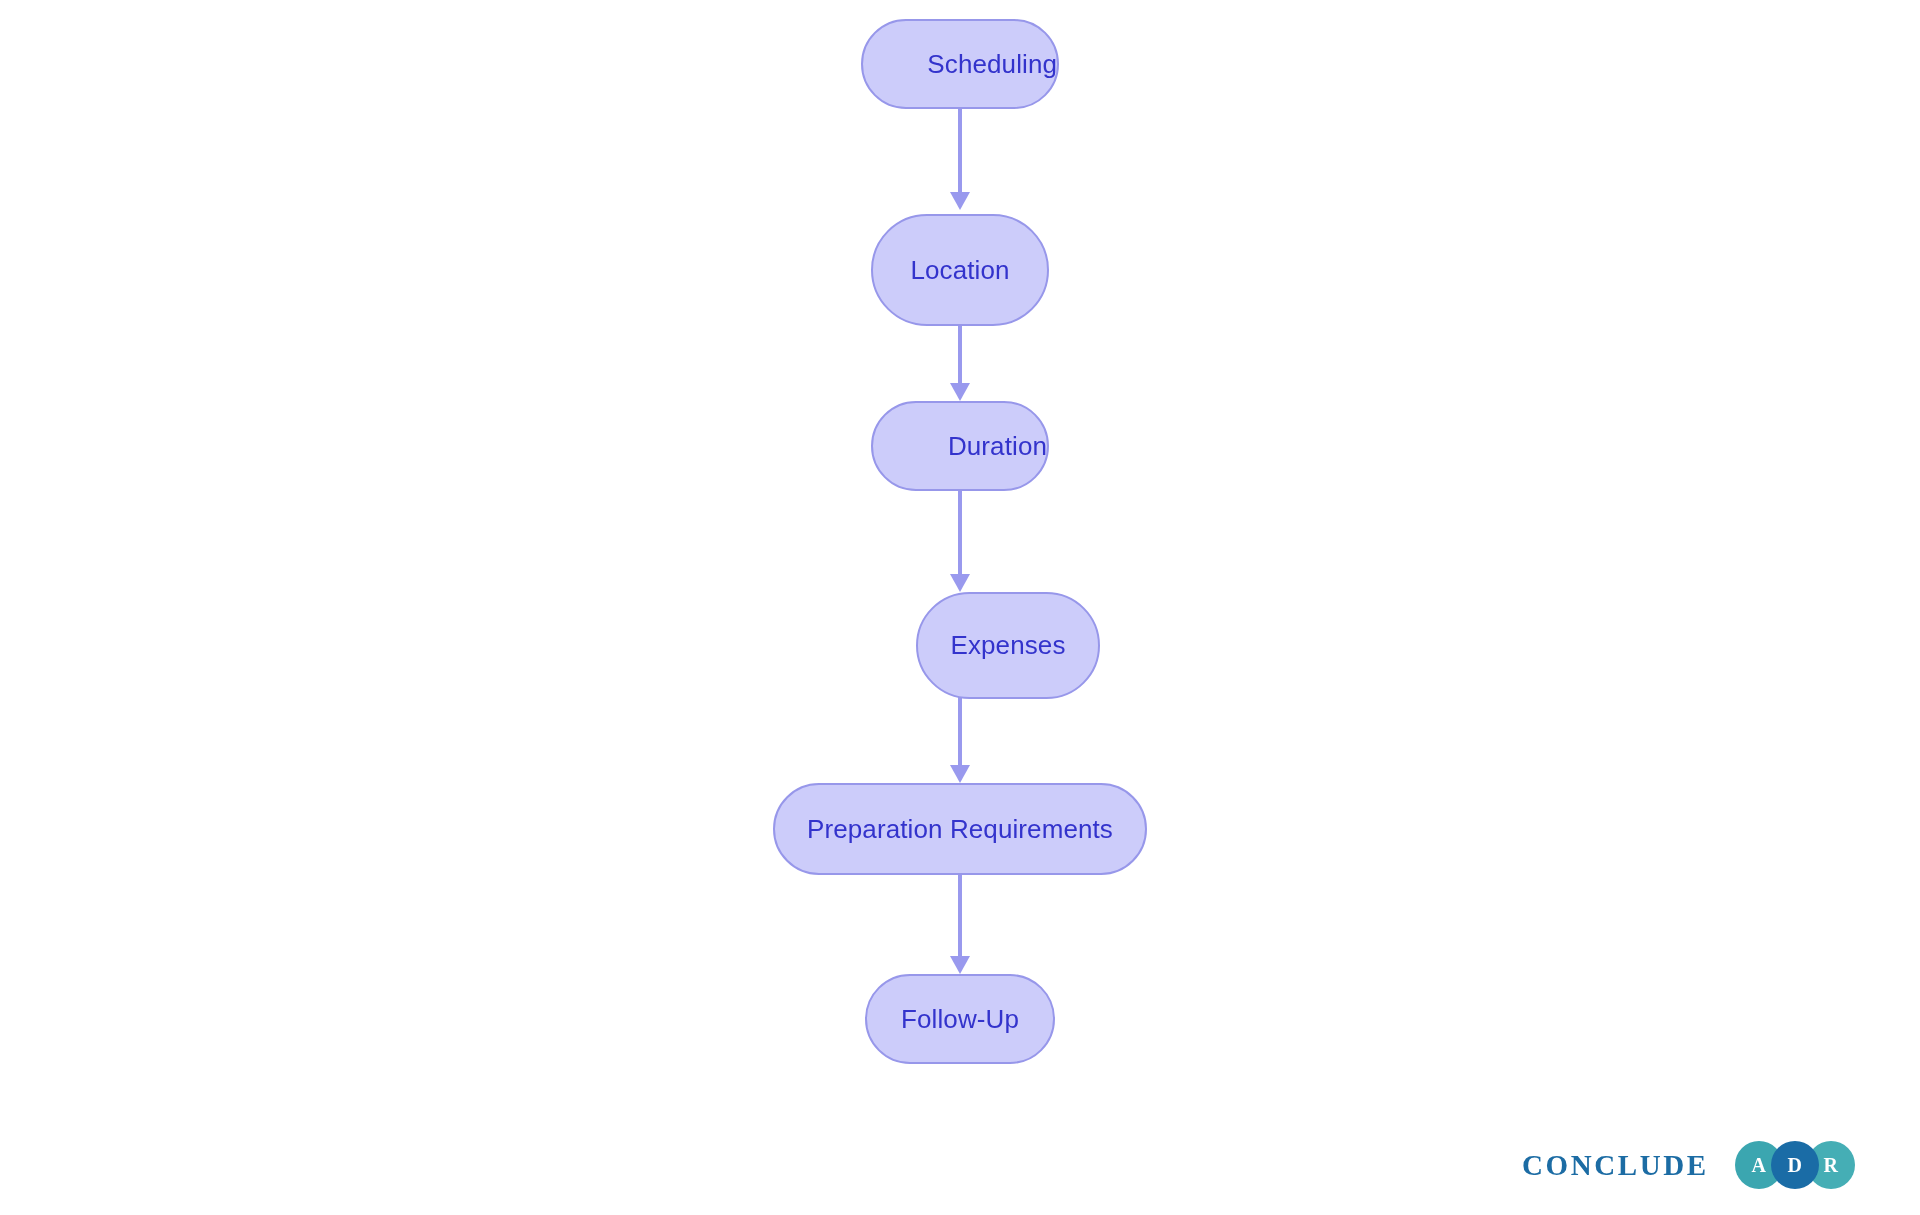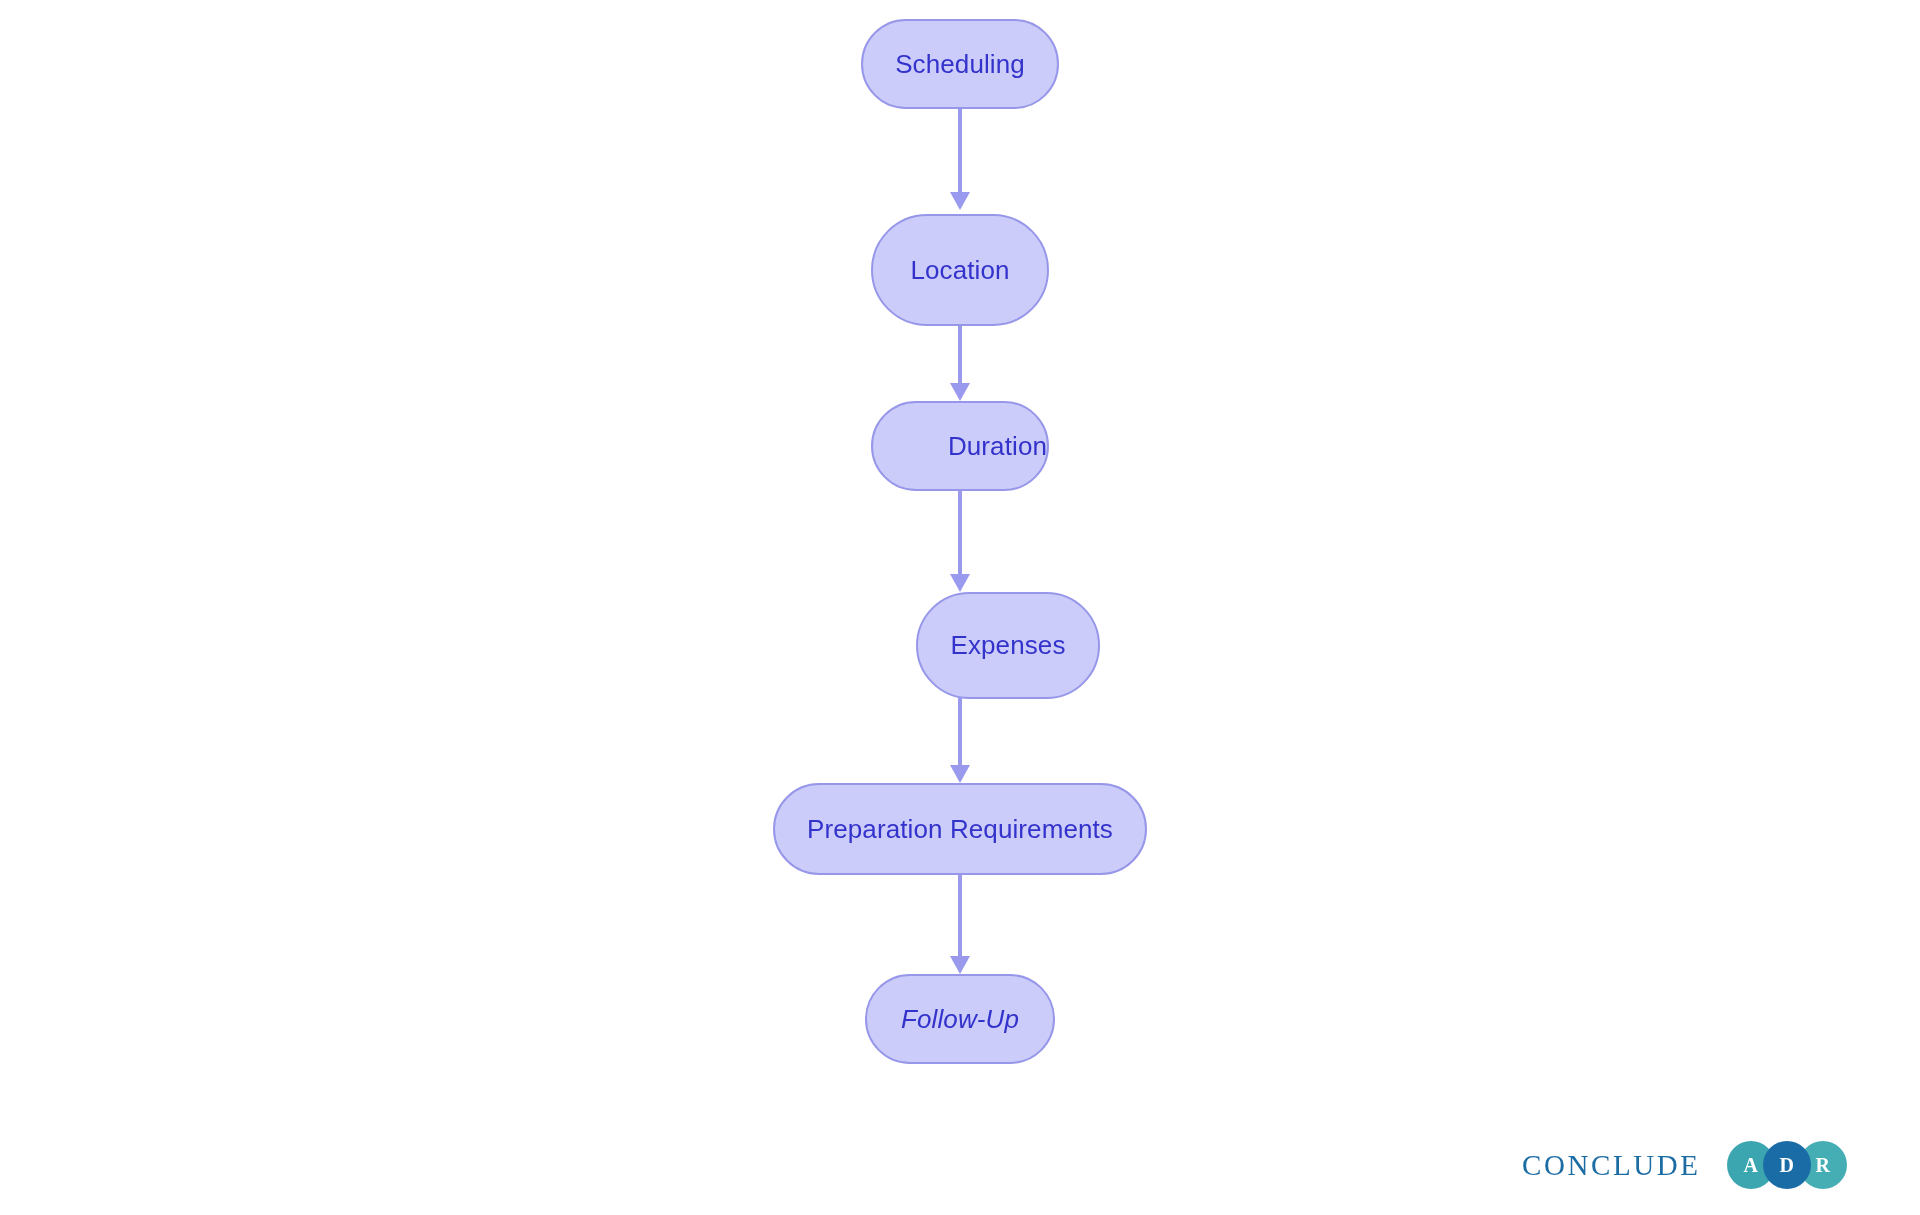--- a/index.html
+++ b/index.html
@@ -83,21 +83,21 @@
     position: absolute;
     left: 1522px;
     top: 1135px;
     display: flex;
     align-items: center;
     height: 60px;
   }
   .brand-wordmark {
     font-family: "Liberation Serif", serif;
     font-size: 29px;
-    font-weight: 400;
+    font-weight: 700;
     letter-spacing: 2.6px;
     color: #1c6ca4;
     line-height: 1;
     white-space: nowrap;
   }
   .brand-circles {
     position: relative;
     margin-left: 26px;
     height: 48px;
     width: 120px;
@@ -146,41 +146,41 @@
     <div class="edge" style="left:958px; top:682px;">
       <div class="edge-line" style="height:83px;"></div>
       <div class="edge-arrow" style="top:83px;"></div>
     </div>
 
     <div class="edge" style="left:958px; top:873px;">
       <div class="edge-line" style="height:83px;"></div>
       <div class="edge-arrow" style="top:83px;"></div>
     </div>
 
-    <div class="node" style="left:861px; top:19px; width:198px; height:90px;">
+    <div class="node" style="left:861px; top:19px; width:198px; height:90px;justify-content:flex-end;">
       <span class="node-label">Scheduling</span>
     </div>
 
     <div class="node" style="left:871px; top:214px; width:178px; height:112px;">
       <span class="node-label">Location</span>
     </div>
 
     <div class="node" style="left:871px; top:401px; width:178px; height:90px;justify-content:flex-end;">
       <span class="node-label">Duration</span>
     </div>
 
     <div class="node" style="left:916px; top:592px; width:184px; height:107px;">
       <span class="node-label">Expenses</span>
     </div>
 
     <div class="node" style="left:773px; top:783px; width:374px; height:92px;">
       <span class="node-label">Preparation Requirements</span>
     </div>
 
-    <div class="node" style="left:865px; top:974px; width:190px; height:90px;font-style:italic;">
+    <div class="node" style="left:865px; top:974px; width:190px; height:90px;">
       <span class="node-label">Follow-Up</span>
     </div>
 
   </div>
 </div>
 
 <div id="brand-logo">
   <span class="brand-wordmark">CONCLUDE</span>
   <span class="brand-circles">
     <span class="brand-circle c-a">

